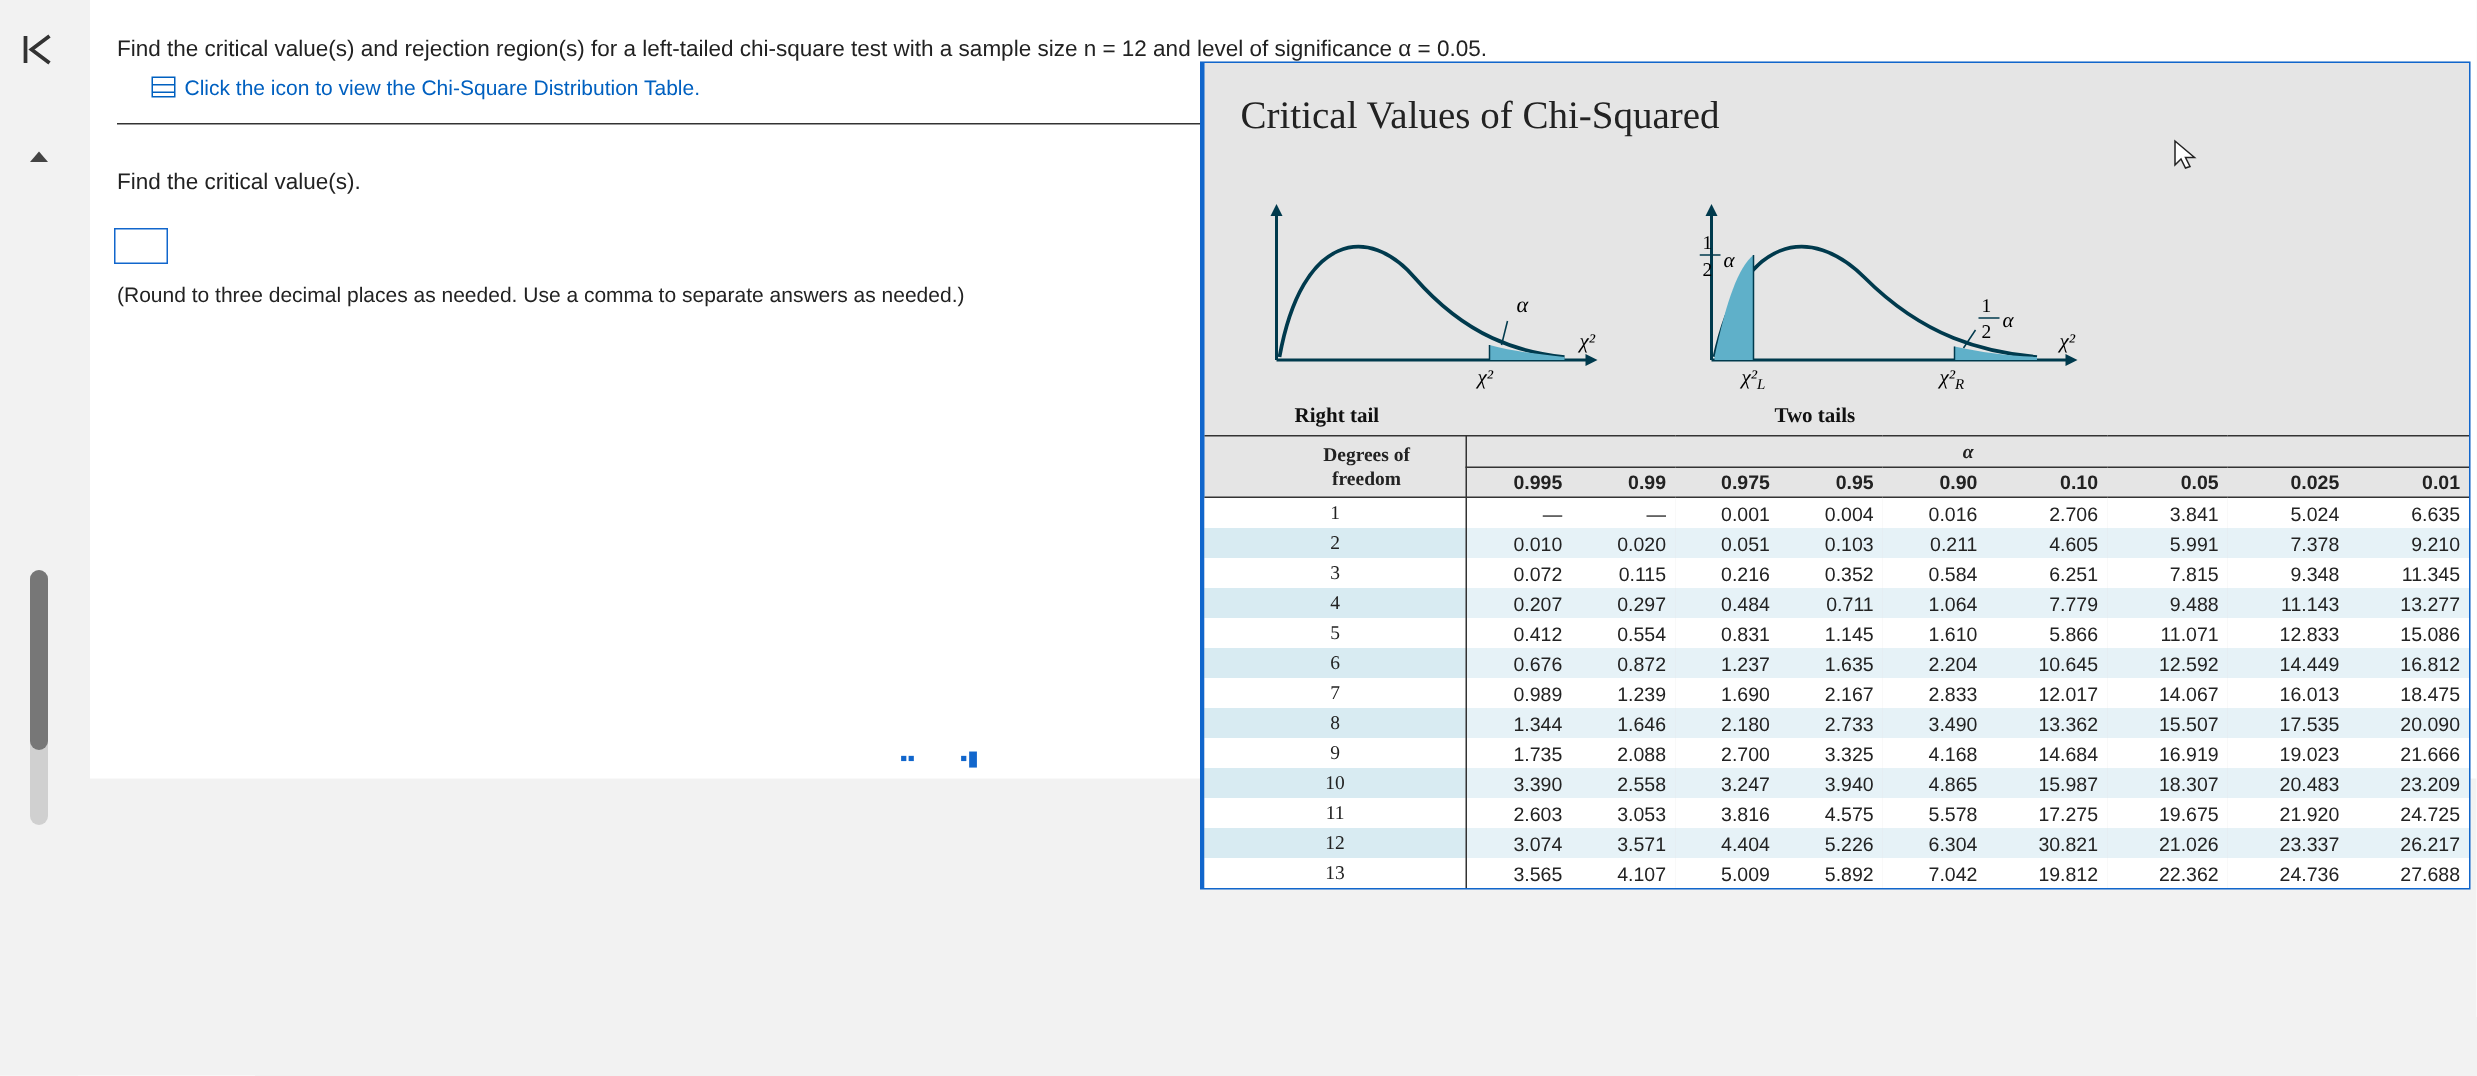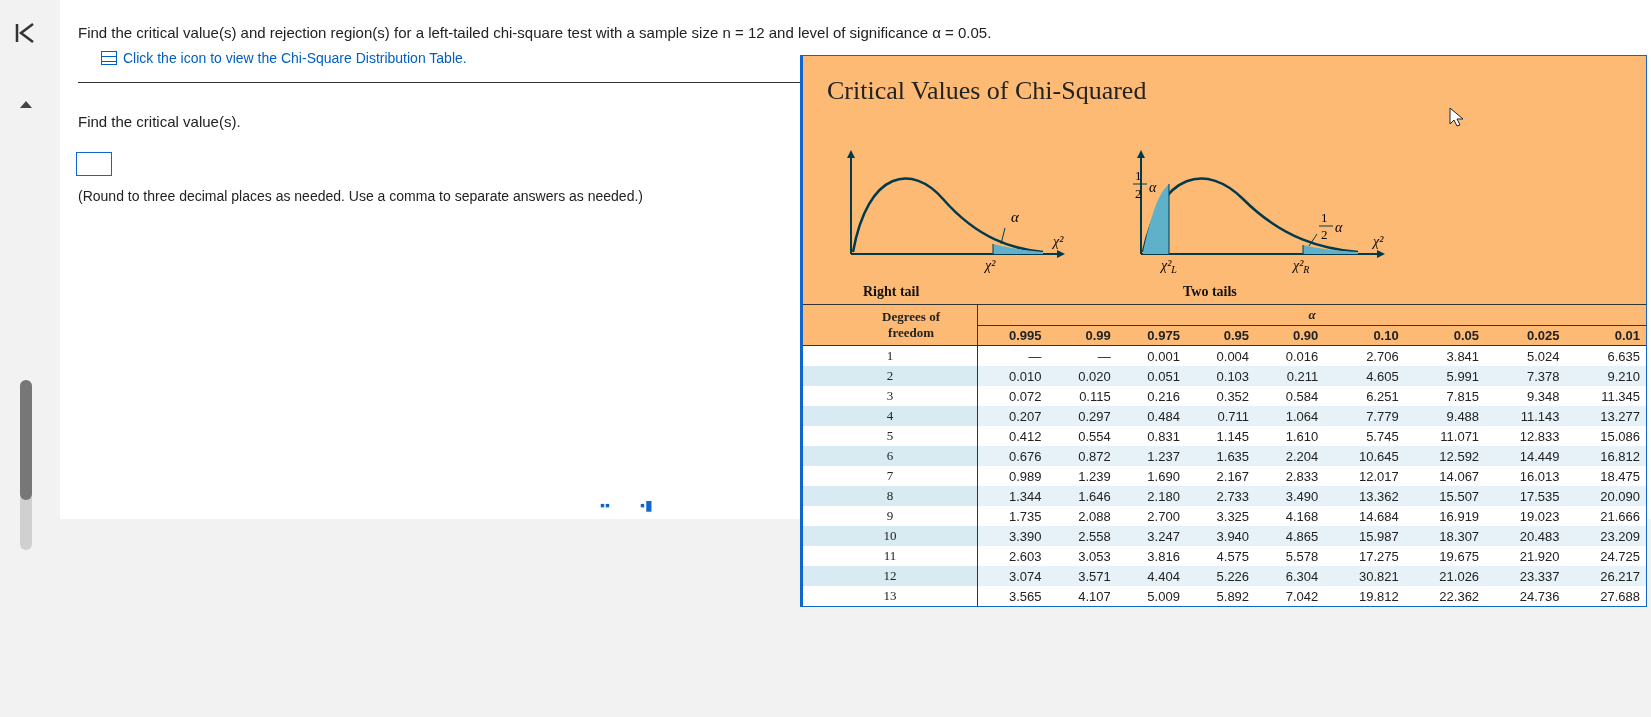--- a/index.html
+++ b/index.html
@@ -89,24 +89,24 @@
     background: #fff;
   }
   .hint {
     padding: 0 18px;
     font-size: 14px;
   }
 
   
   .popup {
     position: absolute;
-    top: 55px;
+    top: 41px;
     left: 740px;
     right: 4px;
-    background: #fdba74;
+    background: #e5e5e5;
     border: 1px solid #1166cc;
     border-left-width: 3px;
     padding: 0;
   }
   .popup h2 {
     font-family: Georgia, "Times New Roman", serif;
     font-weight: 400;
     font-size: 26px;
     padding: 20px 24px 20px 24px;
   }
@@ -345,21 +345,21 @@
               <td>11.143</td>
               <td>13.277</td>
             </tr>
             <tr>
               <td class="dof">5</td>
               <td>0.412</td>
               <td>0.554</td>
               <td>0.831</td>
               <td>1.145</td>
               <td>1.610</td>
-              <td>5.745</td>
+              <td>5.866</td>
               <td>11.071</td>
               <td>12.833</td>
               <td>15.086</td>
             </tr>
             <tr>
               <td class="dof">6</td>
               <td>0.676</td>
               <td>0.872</td>
               <td>1.237</td>
               <td>1.635</td>

